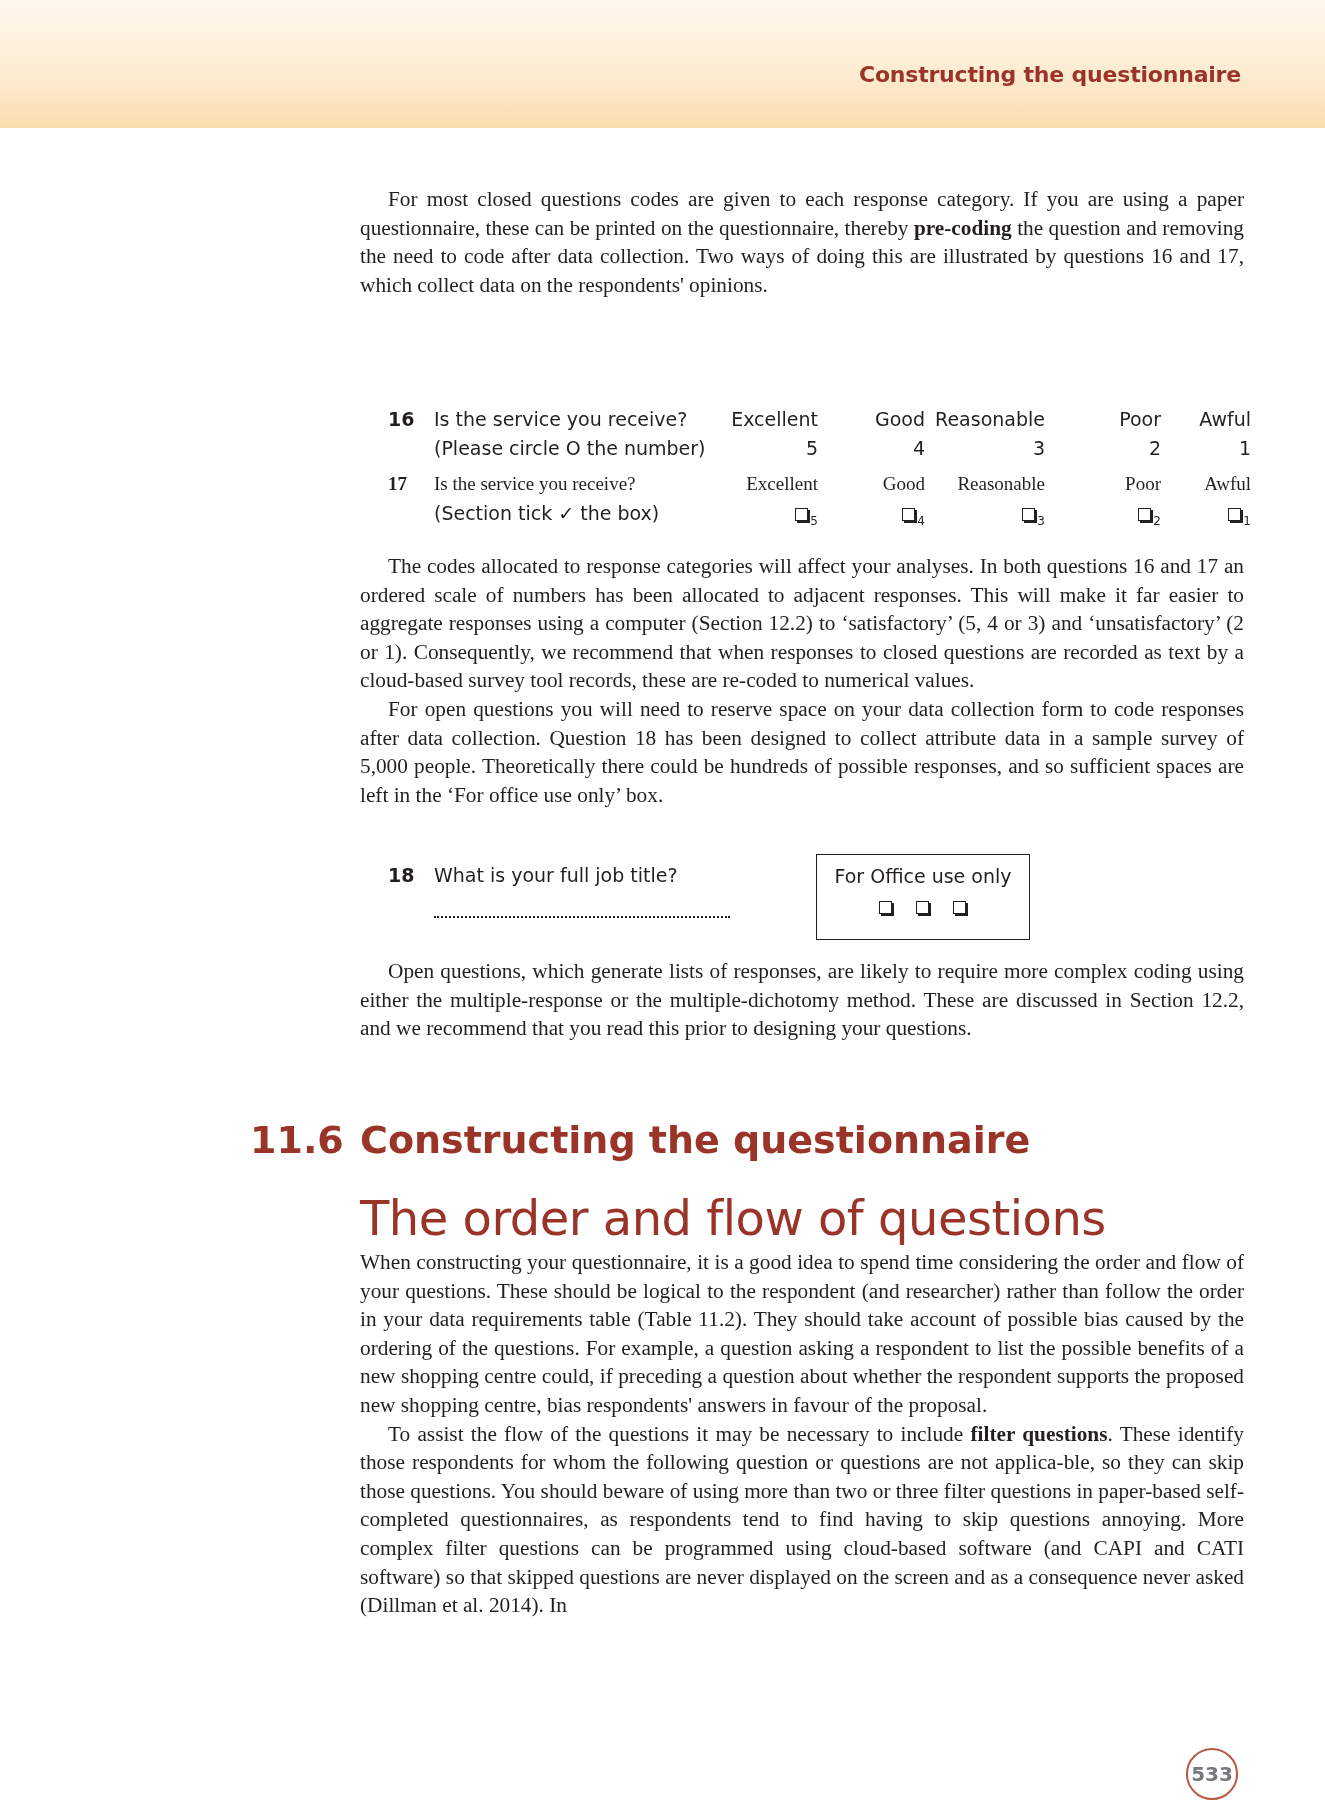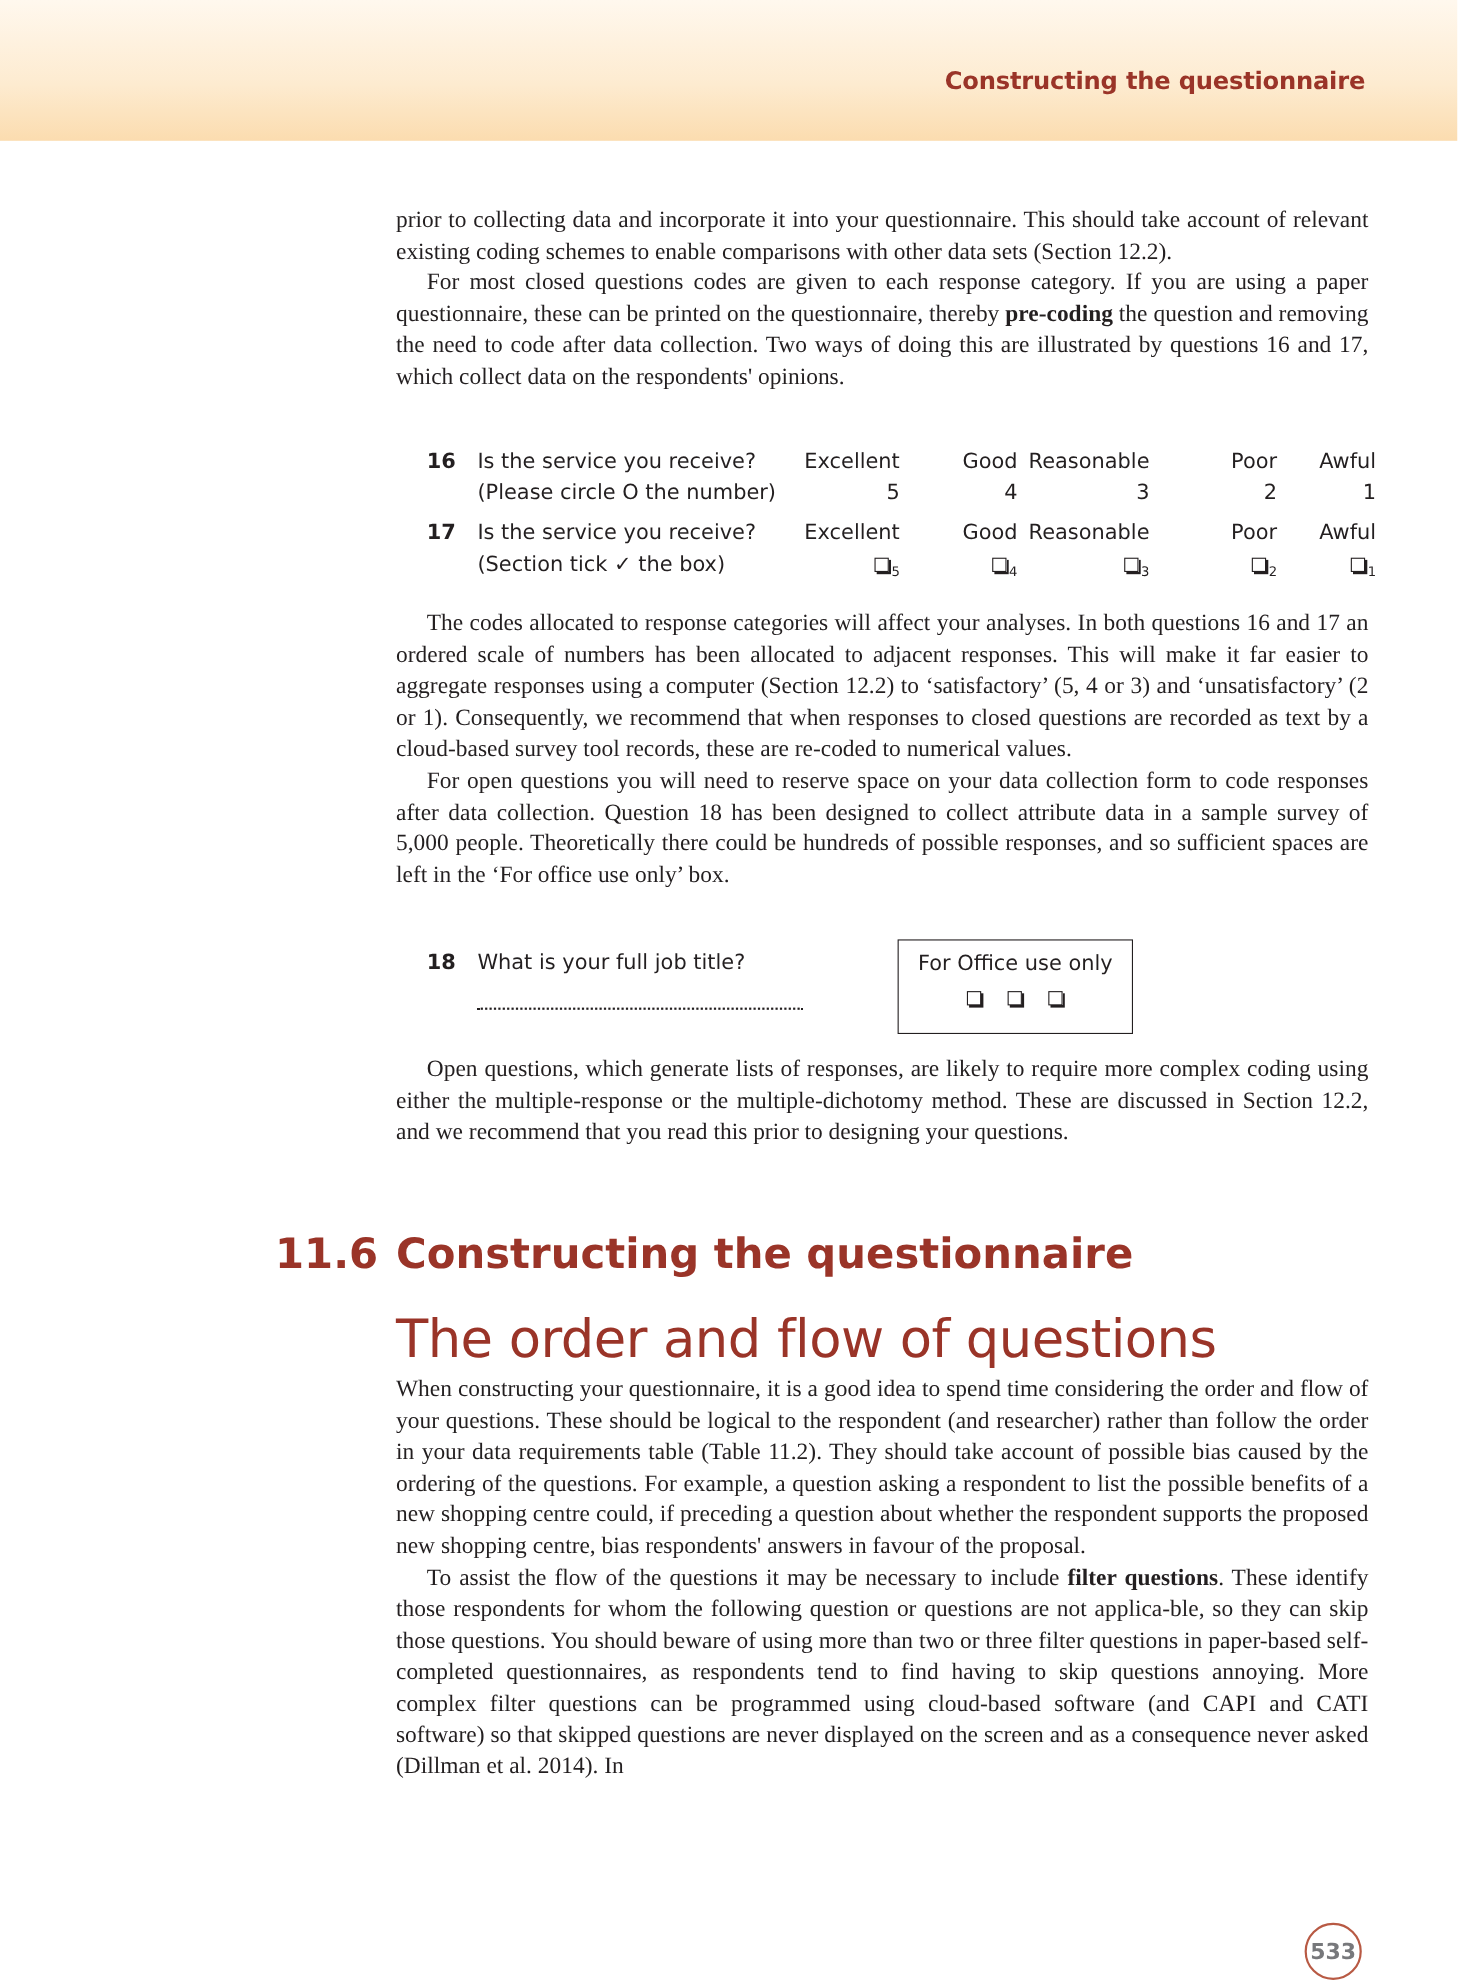--- a/index.html
+++ b/index.html
@@ -75,21 +75,20 @@
     font-size: 20px; color: #77787b;
   }
 </style>
 </head>
 <body>
 
 <div class="header-band"></div>
 <div class="running-head">Constructing the questionnaire</div>
 
 <div class="body-col" style="top:185px;">
-  <p class="para">prior to collecting data and incorporate it into your questionnaire. This should take account of relevant existing coding schemes to enable comparisons with other data sets (Section 12.2).</p>
   <p class="para indent"><span>For most closed questions codes are given to each response category. If you are using a paper questionnaire, these can be printed on the questionnaire, thereby </span><b>pre-coding</b><span> the question and removing the need to code after data collection. Two ways of doing this are illustrated by questions 16 and 17, which collect data on the respondents' opinions.</span></p>
 </div>
 
 <div class="qtable" style="top:408px; width:840px;">
   <div class="qrow">
     <span class="qnum">16</span>
     <span class="qtext">Is the service you receive?</span>
     <span class="opt" style="left:310px;">Excellent</span>
     <span class="opt" style="left:417px;">Good</span>
     <span class="opt" style="left:537px;">Reasonable</span>
@@ -97,21 +96,21 @@
     <span class="opt" style="left:743px;">Awful</span>
   </div>
   <div class="qrow">
     <span class="qtext">(Please circle O the number)</span>
     <span class="opt" style="left:310px;">5</span>
     <span class="opt" style="left:417px;">4</span>
     <span class="opt" style="left:537px;">3</span>
     <span class="opt" style="left:653px;">2</span>
     <span class="opt" style="left:743px;">1</span>
   </div>
-  <div class="qrow" style="margin-top:7px;">
+  <div class="qrow" style="margin-top:7px;font-family:Liberation Serif, serif;">
     <span class="qnum">17</span>
     <span class="qtext">Is the service you receive?</span>
     <span class="opt" style="left:310px;">Excellent</span>
     <span class="opt" style="left:417px;">Good</span>
     <span class="opt" style="left:537px;">Reasonable</span>
     <span class="opt" style="left:653px;">Poor</span>
     <span class="opt" style="left:743px;">Awful</span>
   </div>
   <div class="qrow">
     <span class="qtext">(Section tick ✓ the box)</span>

